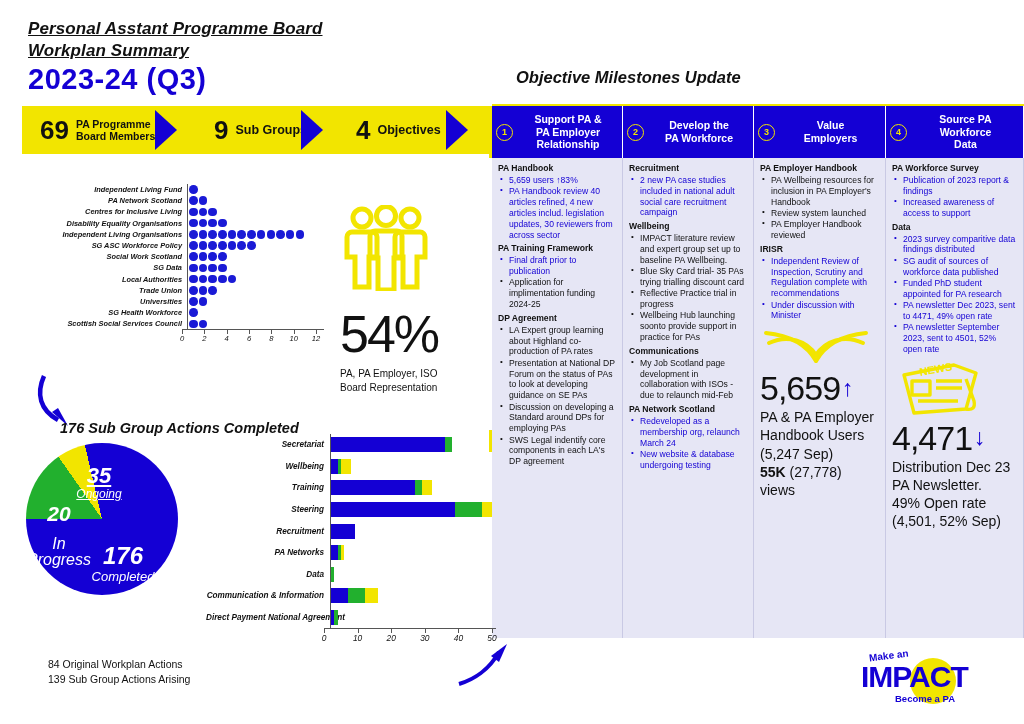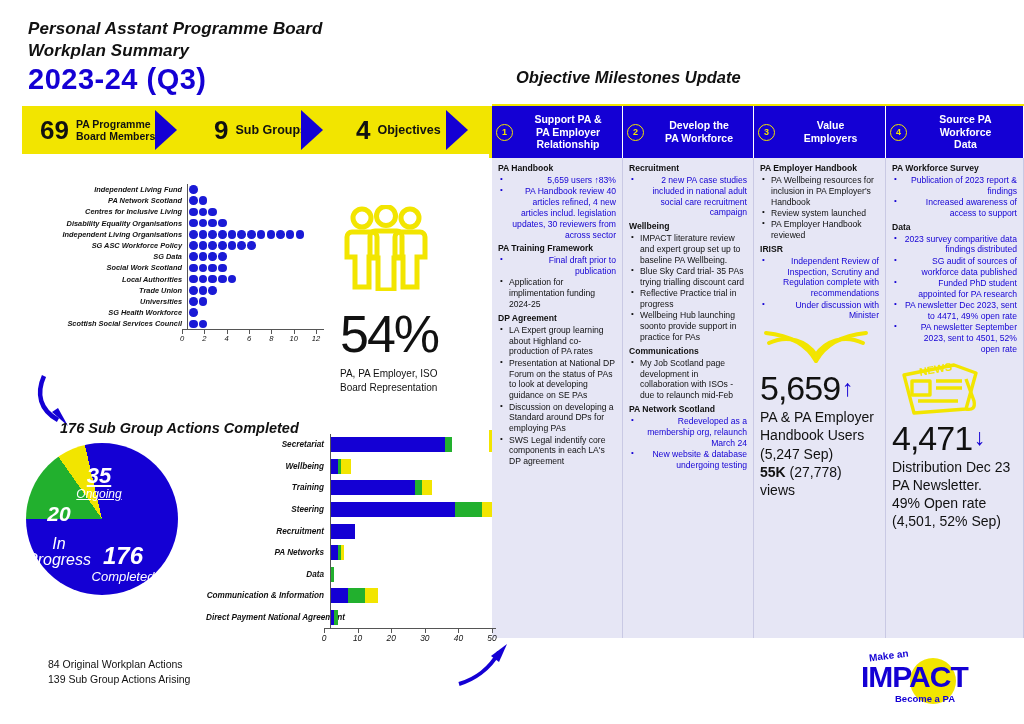--- a/index.html
+++ b/index.html
@@ -1,20 +1,20 @@
 <!DOCTYPE html>
 <html><head>
 <meta charset="utf-8">
 <style>
   html,body{margin:0;padding:0;background:#ffffff;}
   body{width:1024px;height:724px;overflow:hidden;font-family:"Liberation Sans",sans-serif;color:#000;}
   .page{position:relative;width:1024px;height:724px;}
 
   
-  .hdr-title{position:absolute;left:28px;top:18px;font-style:italic;font-weight:bold;font-size:17px;line-height:1.28;color:#111;letter-spacing:.1px;}
+  .hdr-title{position:absolute;left:28px;top:18px;font-style:italic;font-weight:bold;font-size:17px;line-height:1.28;color:#111;letter-spacing:.1px;text-decoration:underline;}
   .hdr-year{position:absolute;left:28px;top:63px;font-weight:bold;font-size:29px;color:#1400d4;letter-spacing:.5px;}
   .obj-title{position:absolute;left:516px;top:68px;font-style:italic;font-weight:bold;font-size:16.5px;color:#111;}
 
   
   .band{position:absolute;left:22px;top:106px;width:468px;height:48px;background:#f2e500;}
   .band .cell{position:absolute;top:0;height:48px;display:flex;align-items:center;}
   .band .num{font-weight:bold;font-size:26px;color:#111;margin-right:7px;line-height:1;}
   .band .lbl{font-weight:bold;font-size:10.5px;line-height:1.15;color:#111;}
   .band .lbl.big{font-size:12.5px;}
   .chev{position:absolute;top:106px;width:26px;height:48px;background:#f2e500;}
@@ -26,21 +26,21 @@
   .objcol{position:absolute;top:106px;width:130px;}
   .objcol .head{height:52px;background:#1400d4;color:#fff;display:flex;align-items:center;gap:5px;padding:0 4px;box-sizing:border-box;border-right:1px solid #fff;}
   .objcol .circ{flex:0 0 auto;width:15px;height:15px;border:1.4px solid #f2e500;border-radius:50%;color:#f2e500;font-size:9px;font-weight:bold;display:flex;align-items:center;justify-content:center;}
   .objcol .htxt{flex:1;text-align:center;font-weight:bold;font-size:10.5px;line-height:1.22;}
   .objcol .body{background:#e6e6f5;padding:6px 6px 8px 6px;box-sizing:border-box;height:480px;overflow:hidden;border-right:1px solid #c9c9e4;}
   .grp-h{font-weight:bold;font-size:8.6px;color:#111;margin:4px 0 1px;line-height:1.15;}
   .grp-h:first-child{margin-top:0;}
   ul.blist{margin:0 0 0 2px;padding:0;list-style:none;}
   ul.blist li{position:relative;padding-left:9px;font-size:8.6px;line-height:1.26;margin-bottom:.5px;}
   ul.blist li::before{content:"\2022";position:absolute;left:0;top:-1px;font-size:8px;}
-  li.blue{color:#1400d4;text-align:right;}
+  li.blue{color:#1400d4;}
   li.dark{color:#111;}
   .yellow-edge{position:absolute;left:489px;top:106px;width:4px;height:52px;background:#f2e500;}
   .yellow-edge2{position:absolute;left:489px;top:430px;width:4px;height:22px;background:#f2e500;}
 
   
   .statwrap{margin-top:6px;}
   .bignum{font-size:34px;line-height:1;color:#111;letter-spacing:-1px;display:flex;align-items:center;}
   .arrow{font-size:23px;color:#1400d4;font-weight:bold;margin-left:2px;}
   .statsub{font-size:14px;line-height:1.3;color:#111;margin-top:3px;}
   .statsub b{font-weight:bold;}
@@ -325,30 +325,30 @@
             <span class="dot"></span>
             <span class="dot"></span>
             <span class="dot"></span>
             <span class="dot"></span>
             <span class="dot"></span>
             <span class="dot"></span>
             <span class="dot"></span>
           </div>
         </div>
         <div class="dc-row">
+          <div class="dc-lab">Social Work Scotland</div>
+          <div class="dc-dots">
+            <span class="dot"></span>
+            <span class="dot"></span>
+            <span class="dot"></span>
+            <span class="dot"></span>
+          </div>
+        </div>
+        <div class="dc-row">
           <div class="dc-lab">SG Data</div>
-          <div class="dc-dots">
-            <span class="dot"></span>
-            <span class="dot"></span>
-            <span class="dot"></span>
-            <span class="dot"></span>
-          </div>
-        </div>
-        <div class="dc-row">
-          <div class="dc-lab">Social Work Scotland</div>
           <div class="dc-dots">
             <span class="dot"></span>
             <span class="dot"></span>
             <span class="dot"></span>
             <span class="dot"></span>
           </div>
         </div>
         <div class="dc-row">
           <div class="dc-lab">Local Authorities</div>
           <div class="dc-dots">

